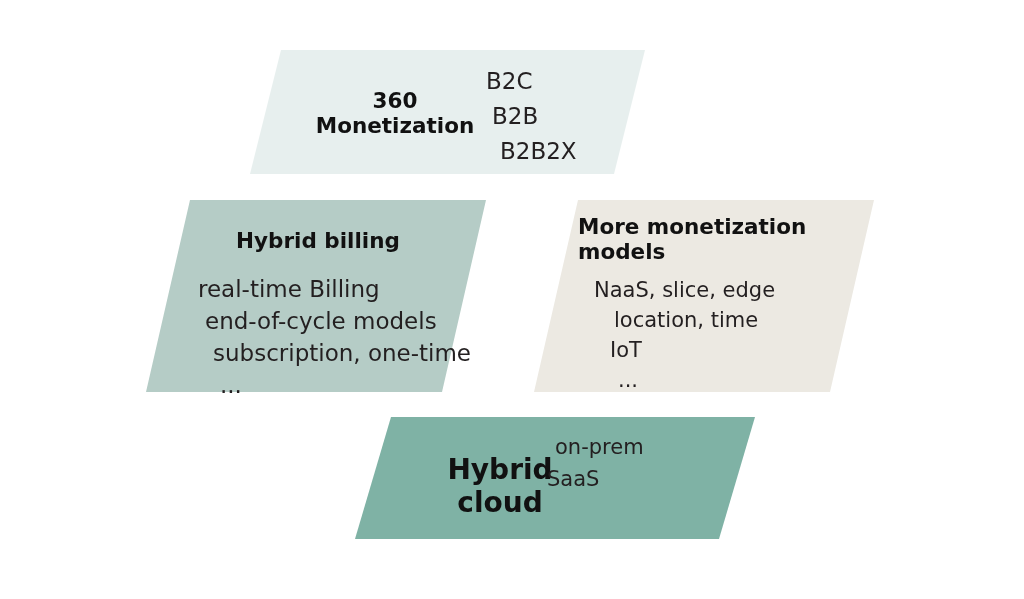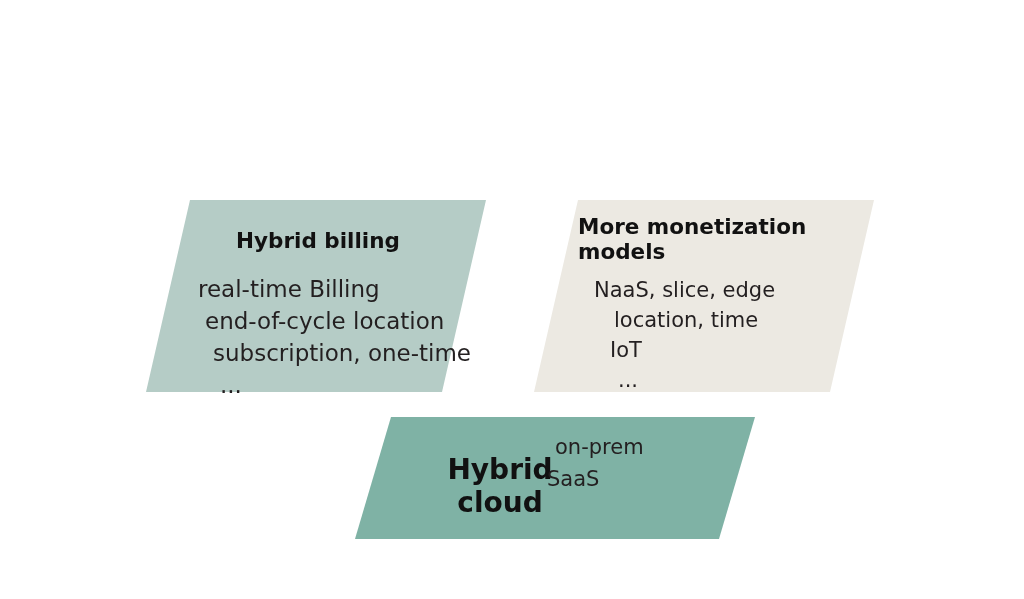--- a/index.html
+++ b/index.html
@@ -149,30 +149,44 @@
   }
   #block-hybrid-cloud .items .line:nth-child(1) { margin-left: 10px; margin-bottom: 11px; text-align: center; }
   #block-hybrid-cloud .items .line:nth-child(2) { margin-left: 2px; margin-bottom: 11px; }
   #block-hybrid-cloud .items .line:nth-child(3) { margin-left: 14px; }
 </style>
 </head>
 <body style="background: rgb(255, 255, 255);">
 
 <div id="canvas" style="background: rgb(255, 255, 255);">
 
+  <div class="block" id="block-top">
+    <svg class="shape" viewBox="0 0 395 124" preserveAspectRatio="none">
+      <polygon points="31,0 395,0 364,124 0,124" fill="#e7efee"></polygon>
+    </svg>
+    <div class="content">
+      <div class="title">360
+Monetization</div>
+      <div class="items">
+        <span class="line">B2C</span>
+        <span class="line">B2B</span>
+        <span class="line">B2B2X</span>
+      </div>
+    </div>
+  </div>
 
   <div class="block" id="block-hybrid-billing">
     <svg class="shape" viewBox="0 0 340 192" preserveAspectRatio="none">
       <polygon points="44,0 340,0 296,192 0,192" fill="#b5ccc6"></polygon>
     </svg>
     <div class="content">
       <div class="title">Hybrid billing</div>
       <div class="items">
         <span class="line">real-time Billing</span>
-        <span class="line">end-of-cycle location</span>
+        <span class="line">end-of-cycle models</span>
         <span class="line">subscription, one-time</span>
         <span class="line">...</span>
       </div>
     </div>
   </div>
 
   <div class="block" id="block-more-models">
     <svg class="shape" viewBox="0 0 340 192" preserveAspectRatio="none">
       <polygon points="44,0 340,0 296,192 0,192" fill="#ece9e2"></polygon>
     </svg>

